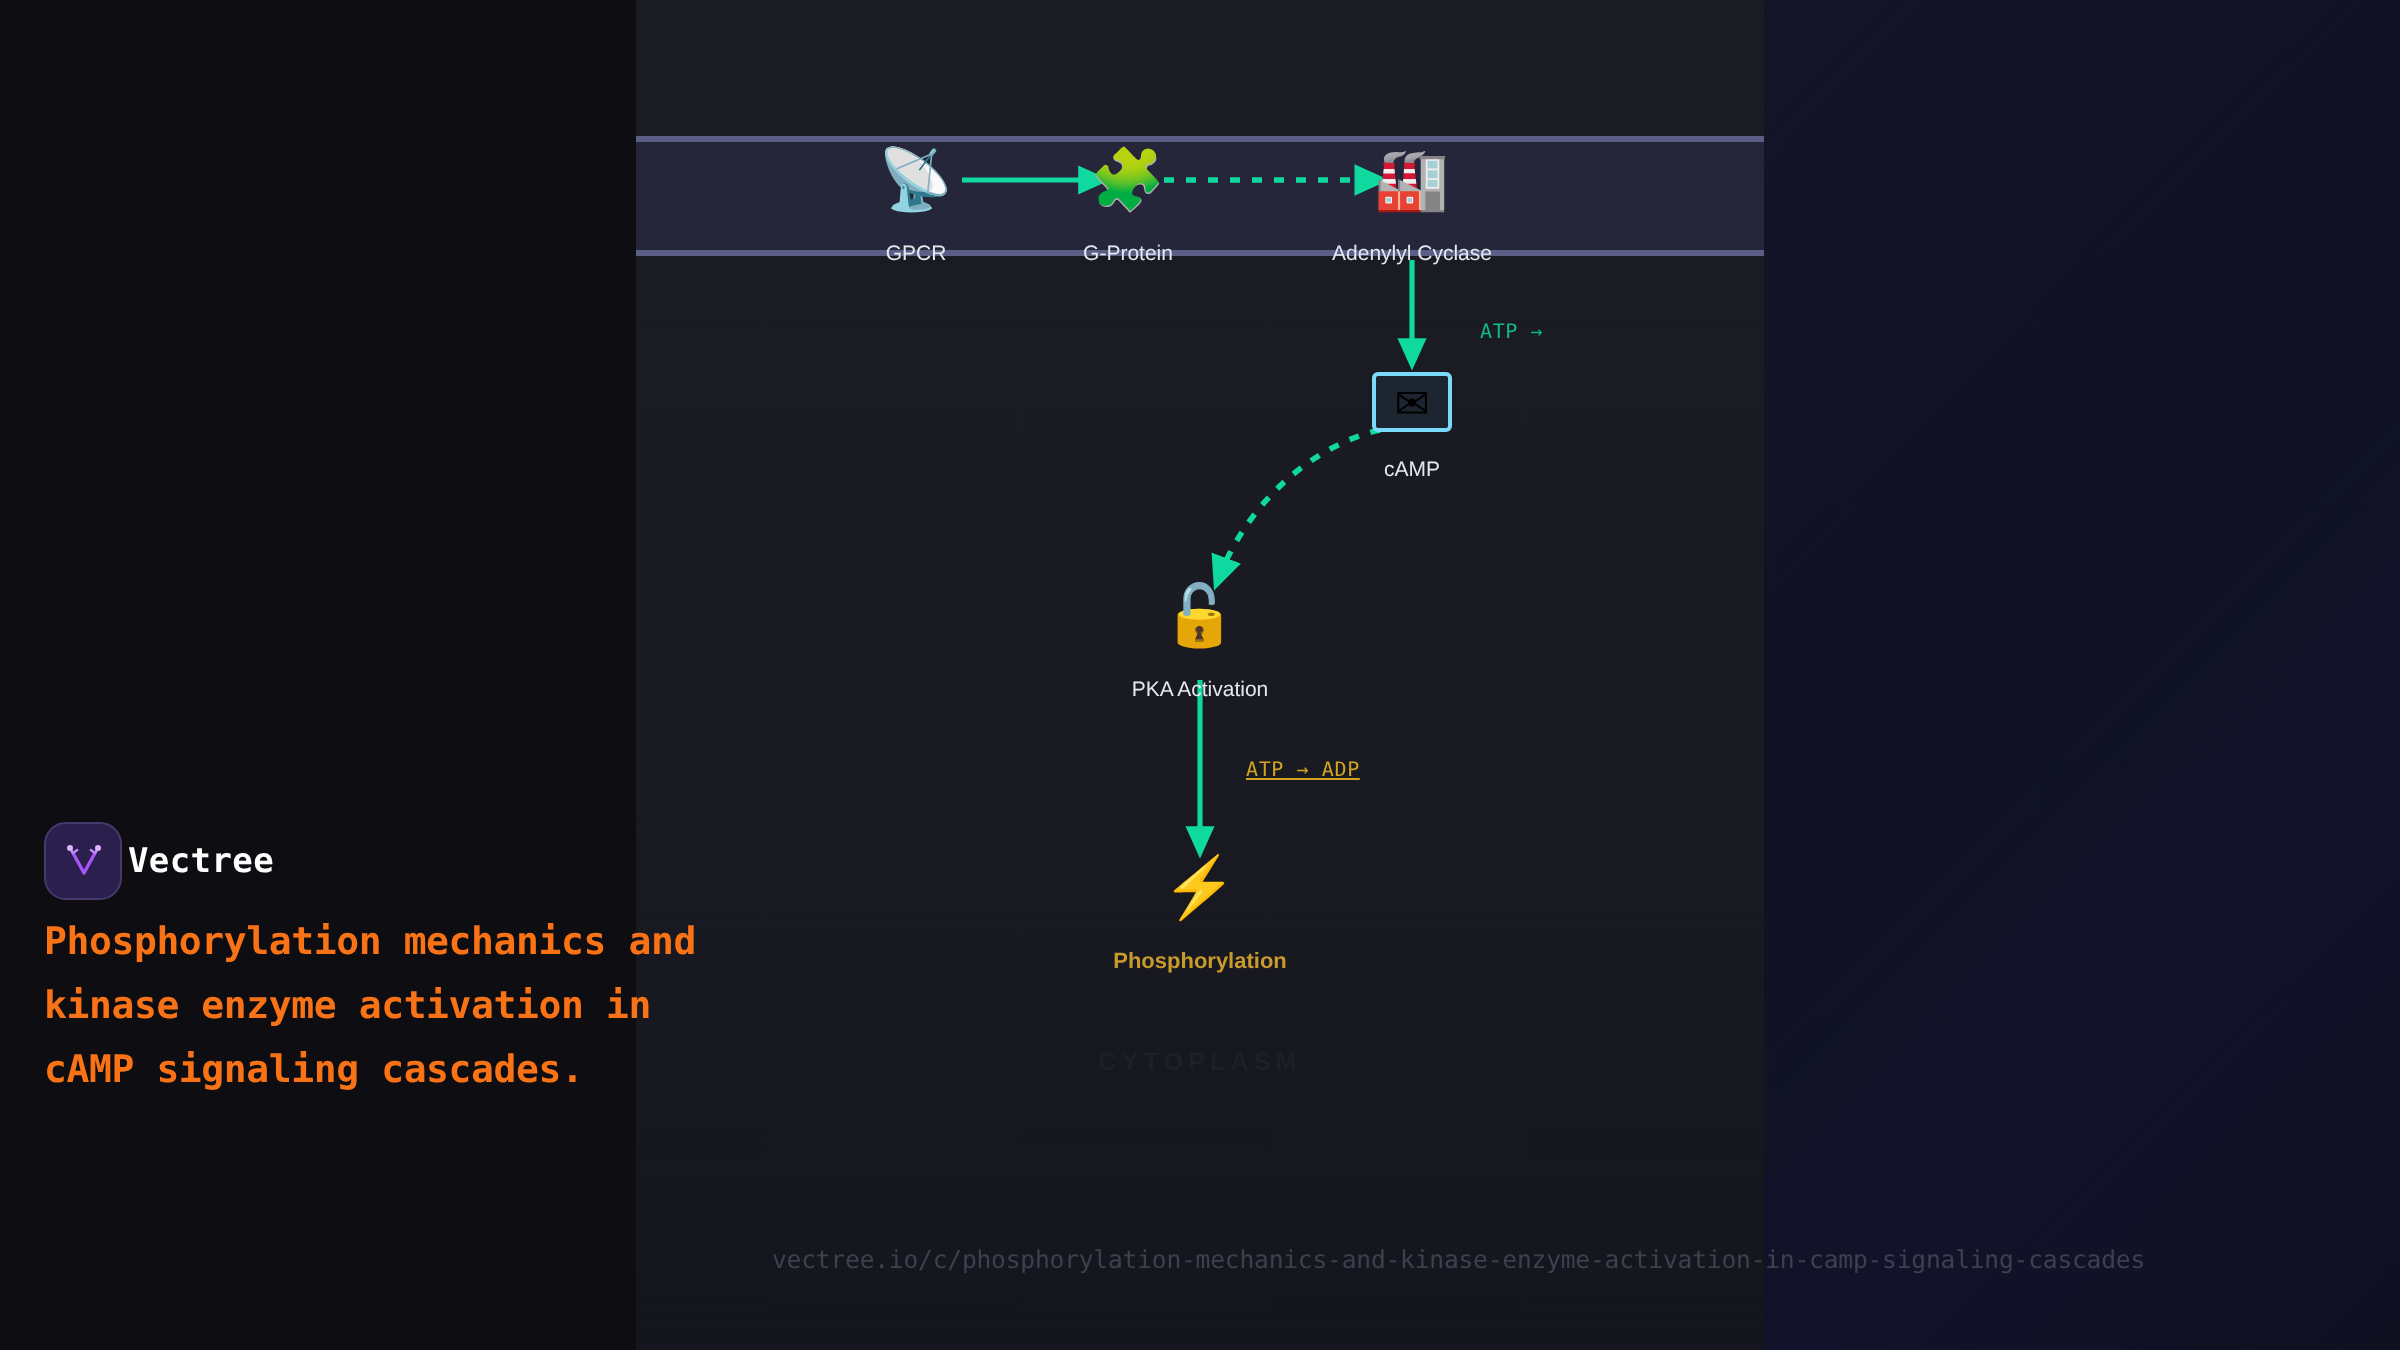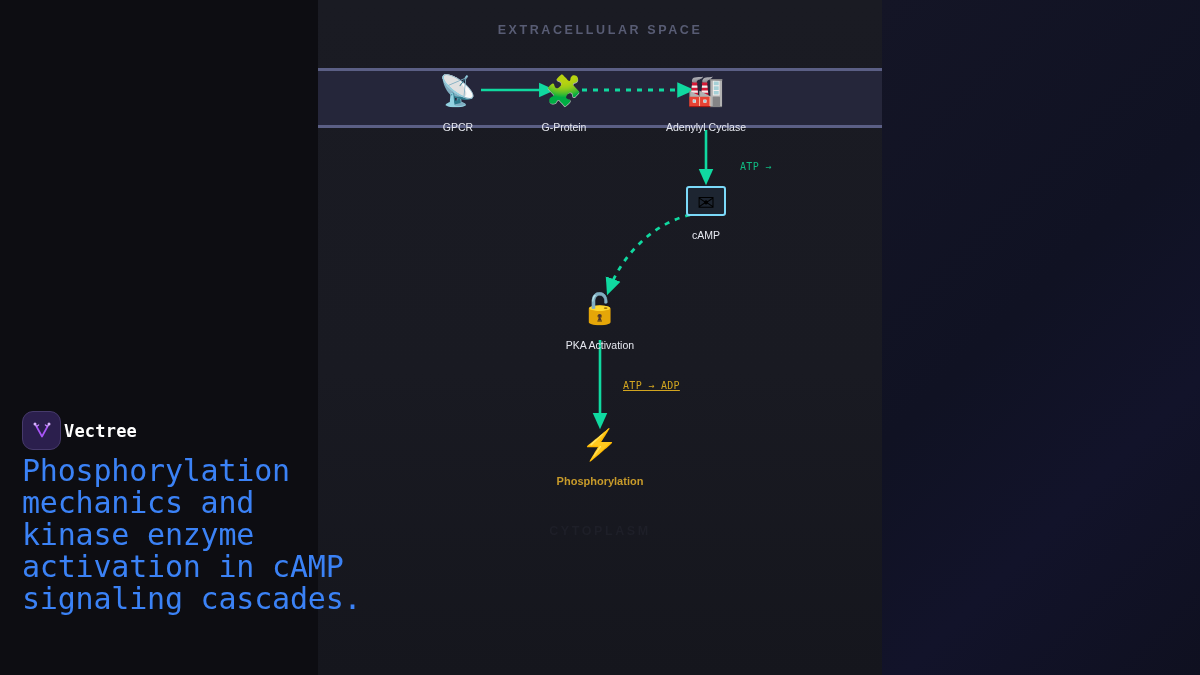--- a/index.html
+++ b/index.html
@@ -175,24 +175,24 @@
     color: #ffffff;
     letter-spacing: 0.2px;
   }
 
   #headline {
     position: absolute;
     left: 22px;
     top: 455px;
     width: 340px;
     font-family: "DejaVu Sans Mono", monospace;
-    font-size: 30px;
+    font-size: 19px;
     line-height: 32px;
-    font-weight: normal;
-    color: #3b82f6;
+    font-weight: bold;
+    color: #f97316;
     letter-spacing: -0.2px;
   }
 
   #footer-url {
     position: absolute;
     left: 386px;
     top: 623px;
     font-family: "DejaVu Sans Mono", monospace;
     font-size: 12.3px;
     color: #3e4050;
@@ -203,21 +203,20 @@
 </head>
 <body>
 
 <div id="stage">
 
   <div class="bg-left"></div>
   <div class="bg-right"></div>
 
   <div id="canvas">
 
-    <div id="zone-extracellular" class="zone-label">EXTRACELLULAR SPACE</div>
 
     <div id="membrane"></div>
 
     <div id="zone-cytoplasm" class="zone-label">CYTOPLASM</div>
 
     <svg id="edges" viewBox="0 0 564 675">
       <defs>
         <marker id="arrowTeal" markerWidth="7" markerHeight="7" refX="4.2" refY="3.2" orient="auto" markerUnits="strokeWidth">
           <path d="M0,0.4 L6.2,3.2 L0,6 z" fill="#10d9a0"></path>
         </marker>
@@ -277,14 +276,15 @@
         <path d="M16.5 6.5 L18.0 4.2 M16.5 6.5 L14.4 5.0" fill="none" stroke="#c084fc" stroke-width="1.3" stroke-linecap="round"></path>
         <circle cx="4.0" cy="4.0" r="1.5" fill="#d8b4fe"></circle>
         <circle cx="18.0" cy="4.0" r="1.5" fill="#d8b4fe"></circle>
       </svg>
     </div>
     <div id="brand-name">Vectree</div>
   </div>
 
   <div id="headline">Phosphorylation mechanics and kinase enzyme activation in cAMP signaling cascades.</div>
 
+  <div id="footer-url">vectree.io/c/phosphorylation-mechanics-and-kinase-enzyme-activation-in-camp-signaling-cascades</div>
 
 </div>
 
 </body></html>

